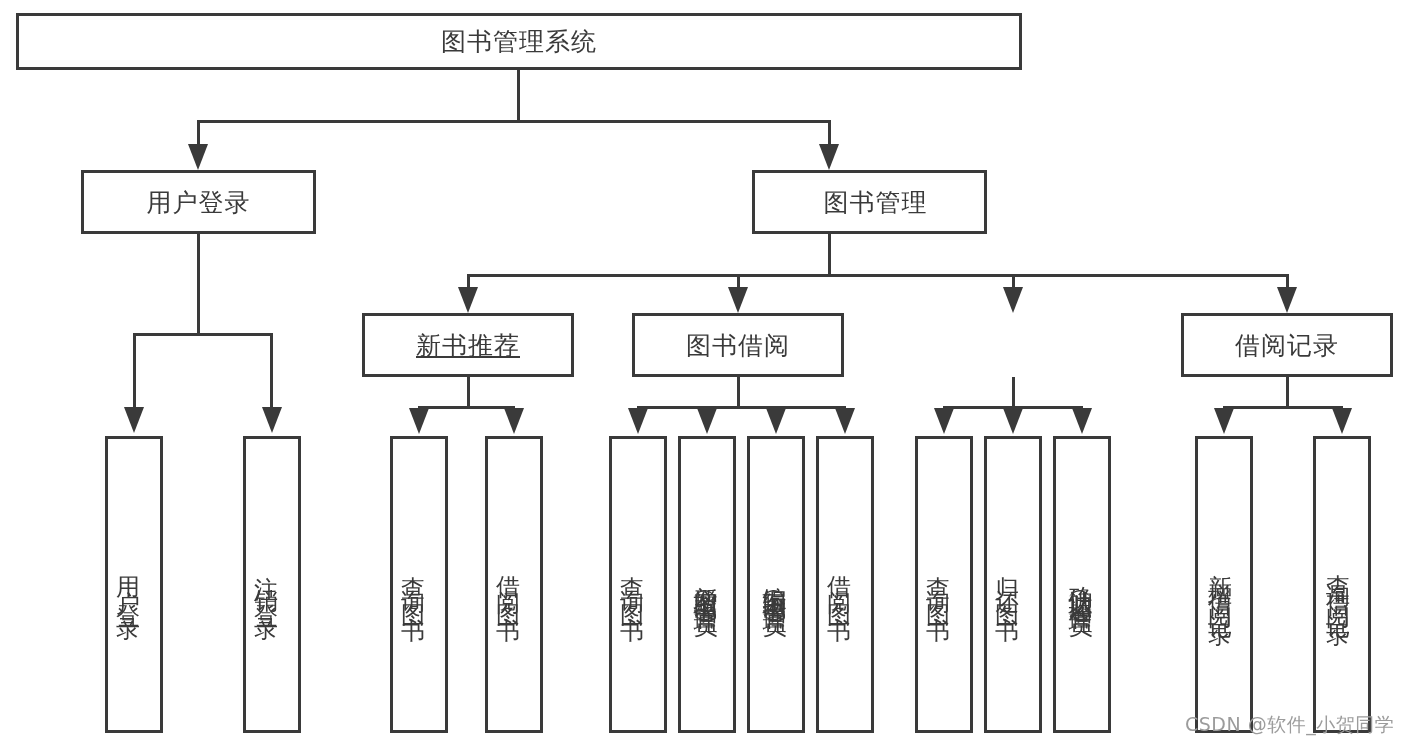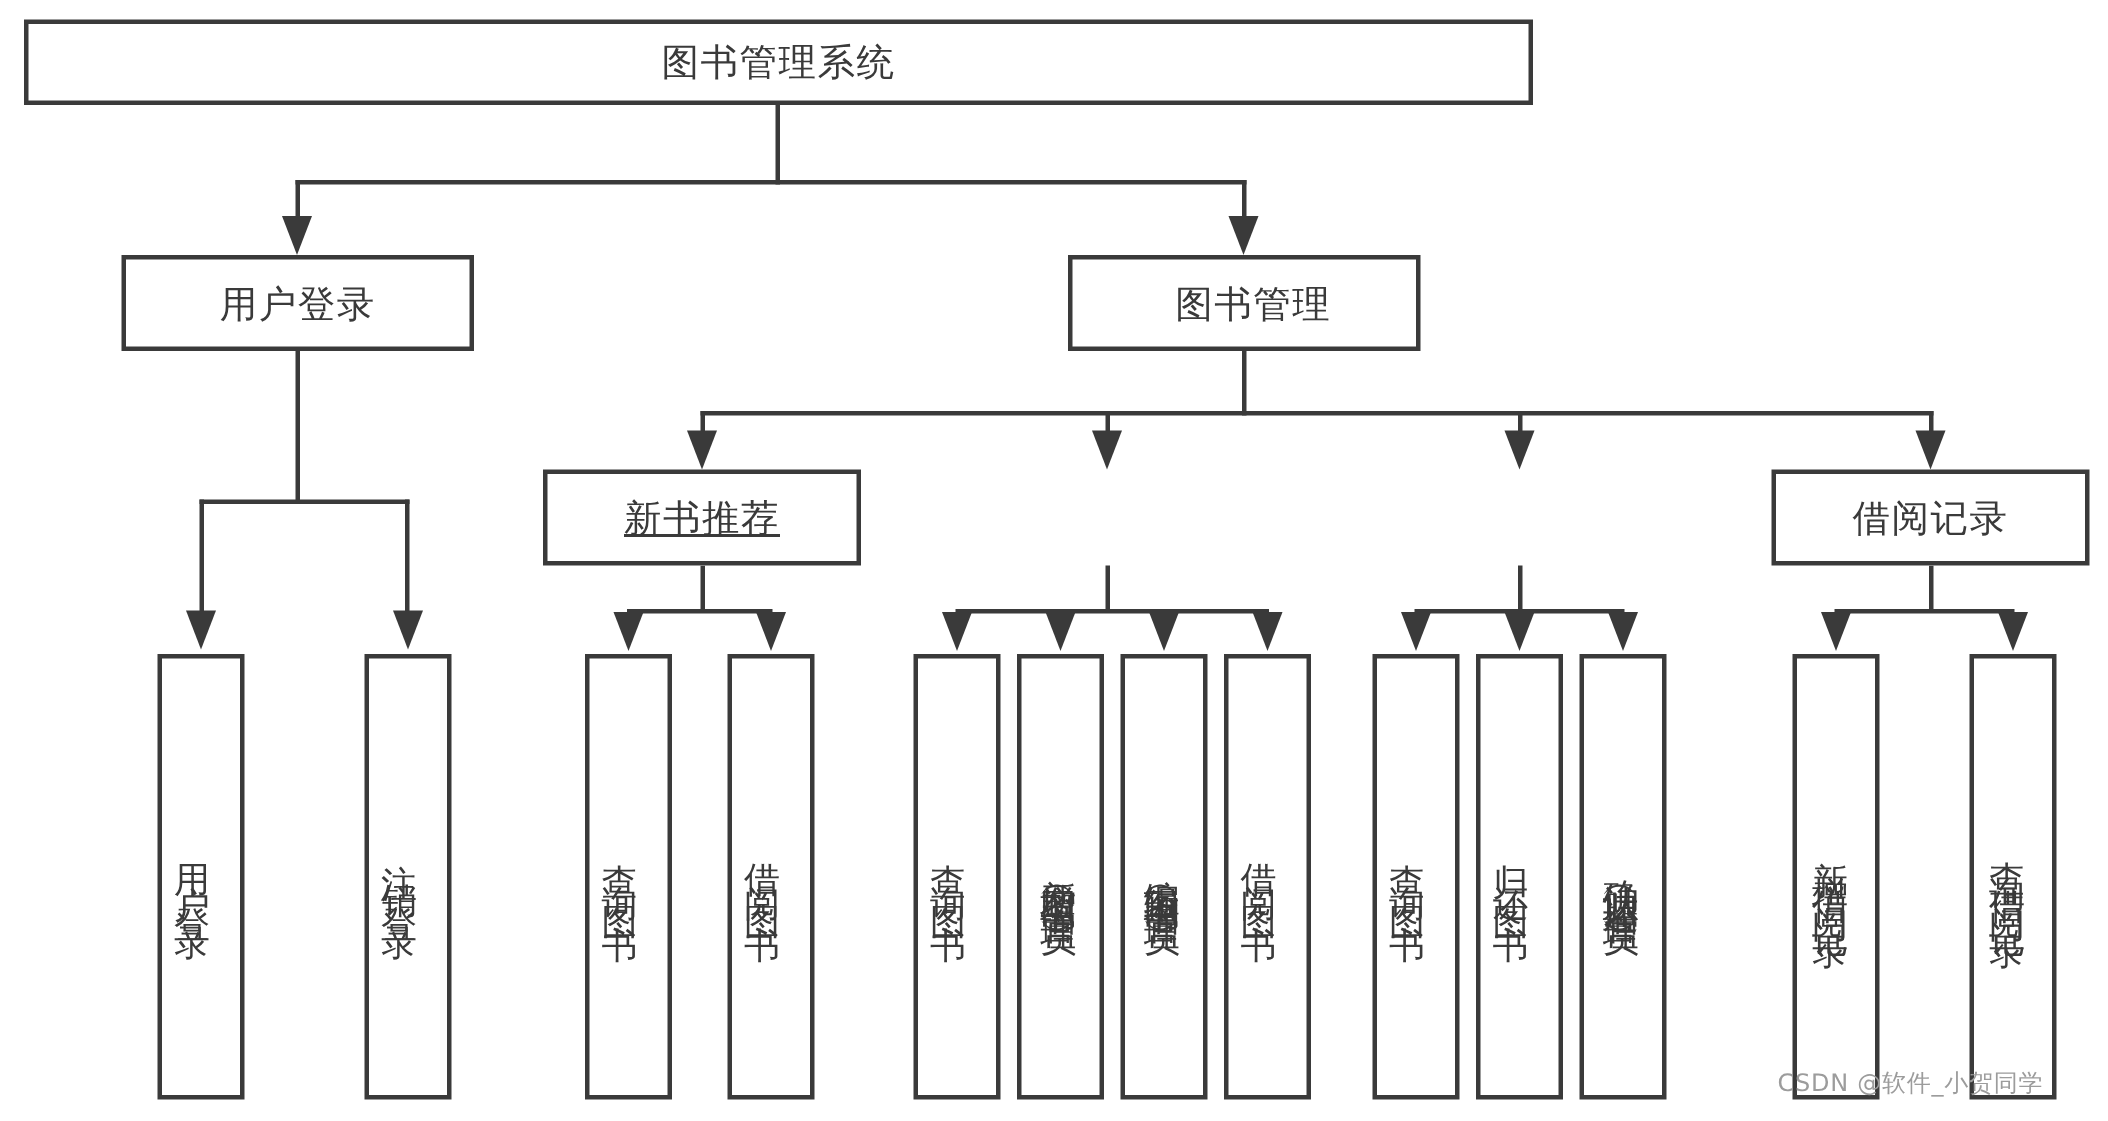--- a/index.html
+++ b/index.html
@@ -45,21 +45,21 @@
   .line{position:absolute;background:var(--line);}
   .arrow{
     position:absolute;width:0;height:0;
     border-left:10px solid transparent;
     border-right:10px solid transparent;
     border-top:26px solid var(--line);
   }
   .watermark{
     position:absolute;
     left:1185px;top:712px;
-    font-size:16px;
+    font-size:19px;
     color:var(--wm);
     letter-spacing:0.5px;
     white-space:nowrap;
   }
 </style>
 </head>
 <body>
 
 <div class="canvas">
 
@@ -107,23 +107,24 @@
   <div class="arrow" style="left:1072px;top:408px;"></div>
 
   <div class="line" style="left:1286px;top:377px;width:3px;height:31px;"></div>
   <div class="line" style="left:1223px;top:406px;width:120px;height:3px;"></div>
   <div class="arrow" style="left:1214px;top:408px;"></div>
   <div class="arrow" style="left:1332px;top:408px;"></div>
 
   <div class="box lvl1">图书管理系统</div>
 
   <div class="box lvl2" style="left:81px;">用户登录</div>
-  <div class="box lvl2" style="left:712px;padding-left:12px;">图书管理</div>
+  <div class="box lvl2" style="left:752px;padding-left:12px;">图书管理</div>
 
   <div class="box lvl3" style="left:362px;text-decoration:underline;">新书推荐</div>
+  <div class="box lvl3" style="left:632px;">图书借阅</div>
   <div class="box lvl3" style="left:1181px;">借阅记录</div>
 
   <div class="box leaf ls-wide" style="left:105px;">用户登录</div>
   <div class="box leaf ls-wide" style="left:243px;">注销登录</div>
 
   <div class="box leaf ls-wide" style="left:390px;">查询图书</div>
   <div class="box leaf ls-wide" style="left:485px;">借阅图书</div>
 
   <div class="box leaf ls-wide" style="left:609px;">查询图书</div>
   <div class="box leaf ls-tight" style="left:678px;">新增图书（管理员）</div>

